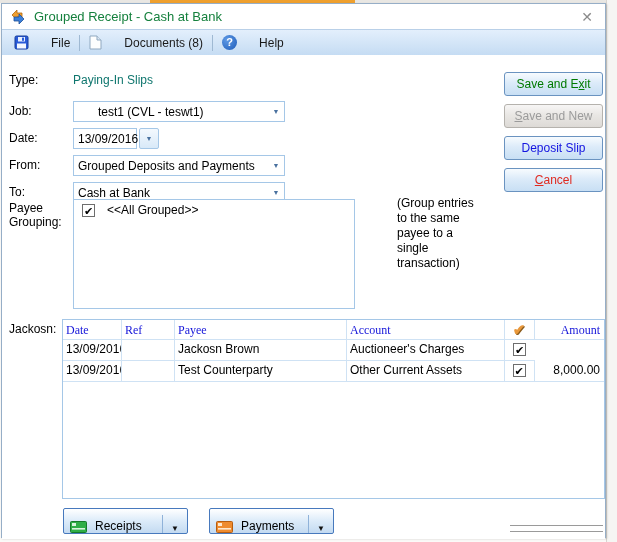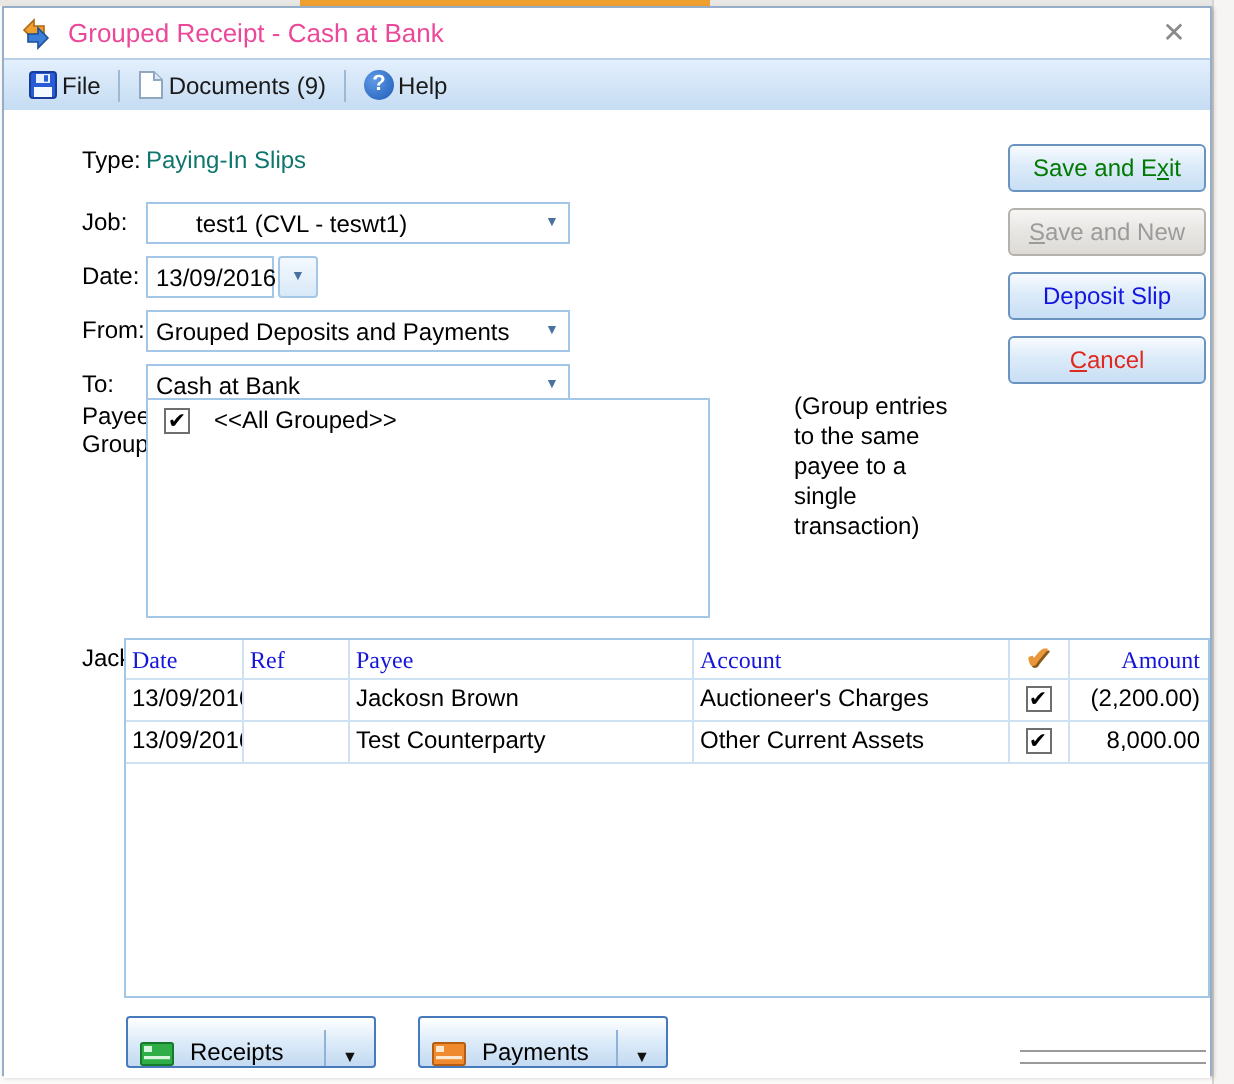--- a/index.html
+++ b/index.html
@@ -11,32 +11,32 @@
   .bg-top { position:absolute; left:0; top:0; width:617px; height:3px; background:#e9e7e3; }
   .bg-top .orange { position:absolute; left:150px; top:0; width:205px; height:3px; background:#efa02e; }
   .bg-right { position:absolute; right:0; top:0; width:11px; height:542px; background:#f6f5f3; border-left:1px solid #d8d5d0; }
 
   
   .dialog { position:absolute; left:1px; top:3px; width:605px; height:535px; background:#ffffff;
             border:1px solid #96aec7; box-shadow:1px 1px 2px rgba(0,0,0,.18); }
 
   .titlebar { position:absolute; left:0; top:0; width:100%; height:25px; background:#ffffff;
               display:flex; align-items:center; padding:0 8px; }
-  .titlebar .title { color:#ec4899; font-size:13px; margin-left:8px; flex:1; }
+  .titlebar .title { color:#15803d; font-size:13px; margin-left:8px; flex:1; }
   .titlebar .close { color:#8a8a8a; font-size:14px; width:20px; text-align:center; cursor:default; }
 
   .menubar { position:absolute; left:0; top:25px; width:100%; height:26px;
              background:linear-gradient(#e3effc,#c5dcf3); border-top:1px solid #b9d0e8;
              display:flex; align-items:center; padding:0 6px; }
-  .menu-item { display:flex; align-items:center; gap:2px; padding:2px 6px; color:#1a1a1a; cursor:default; }
+  .menu-item { display:flex; align-items:center; gap:22px; padding:2px 6px; color:#1a1a1a; cursor:default; }
   .menu-sep { width:1px; height:16px; background:#9fb9d3; margin:0 3px; }
 
   .content { position:absolute; left:0; top:51px; width:100%; height:484px; background:#ffffff; }
 
-  .flabel { position:absolute; left:7px; color:#000;margin-left:32px; }
+  .flabel { position:absolute; left:7px; color:#000; }
   .static-val { position:absolute; color:#0f766e; }
 
   .combo { position:absolute; height:21px; background:#fff; border:1px solid #a5c7e7;
            display:flex; align-items:center; padding-left:4px; }
   .combo .cv { flex:1; color:#000; white-space:nowrap; overflow:hidden; }
   .combo .arr { width:16px; text-align:center; color:#49719f; font-size:7px; }
 
   .datebox { position:absolute; left:71px; width:64px; height:21px; border:1px solid #a5c7e7;
              background:#fff; display:flex; align-items:center; padding-left:4px; }
   .datebtn { position:absolute; left:137px; width:20px; height:21px; border:1px solid #a5c7e7; border-radius:2px;
@@ -117,21 +117,21 @@
         <span>File</span>
       </div>
       <div class="menu-sep"></div>
       <div class="menu-item">
         <span>
           <svg width="13" height="15" viewBox="0 0 13 15">
             <path d="M1 1 H8 L12 5 V14 H1 Z" fill="#fdfefe" stroke="#8fa8c0"></path>
             <path d="M8 1 L8 5 L12 5" fill="#dce8f4" stroke="#8fa8c0"></path>
           </svg>
         </span>
-        <span>Documents (9)</span>
+        <span>Documents (8)</span>
       </div>
       <div class="menu-sep"></div>
       <div class="menu-item">
         <span style="width:15px;height:15px;border-radius:50%;background:radial-gradient(circle at 5px 5px,#5f9ae6,#1d5bb8);color:#fff;font-weight:bold;font-size:11px;text-align:center;line-height:15px;display:inline-block;">?</span>
         <span>Help</span>
       </div>
     </div>
 
     <div class="content">
 
@@ -195,21 +195,20 @@
           <div class="c-acct">Account</div>
           <div class="c-chk"><span class="goldcheck">✔</span></div>
           <div class="c-amt">Amount</div>
         </div>
         <div class="erow">
           <div class="c-date">13/09/2016</div>
           <div class="c-ref"></div>
           <div class="c-payee">Jackosn Brown</div>
           <div class="c-acct">Auctioneer's Charges</div>
           <div class="c-chk"><span class="cb">✔</span></div>
-          <div class="c-amt">(2,200.00)</div>
         </div>
         <div class="erow">
           <div class="c-date">13/09/2016</div>
           <div class="c-ref"></div>
           <div class="c-payee">Test Counterparty</div>
           <div class="c-acct">Other Current Assets</div>
           <div class="c-chk"><span class="cb">✔</span></div>
           <div class="c-amt">8,000.00</div>
         </div>
       </div>

